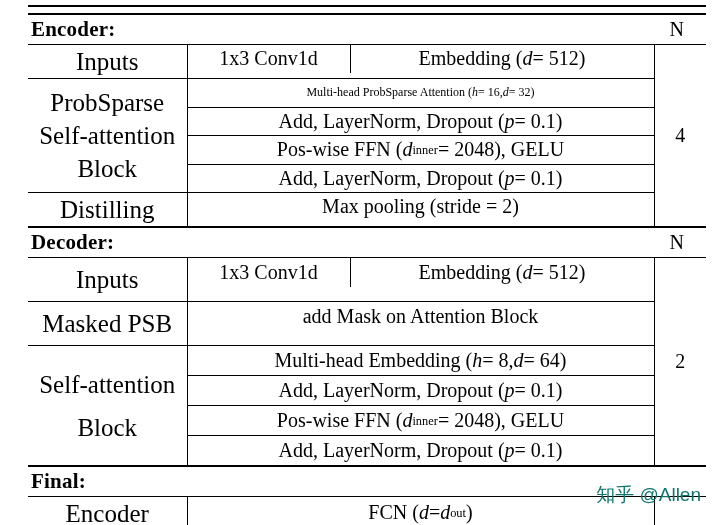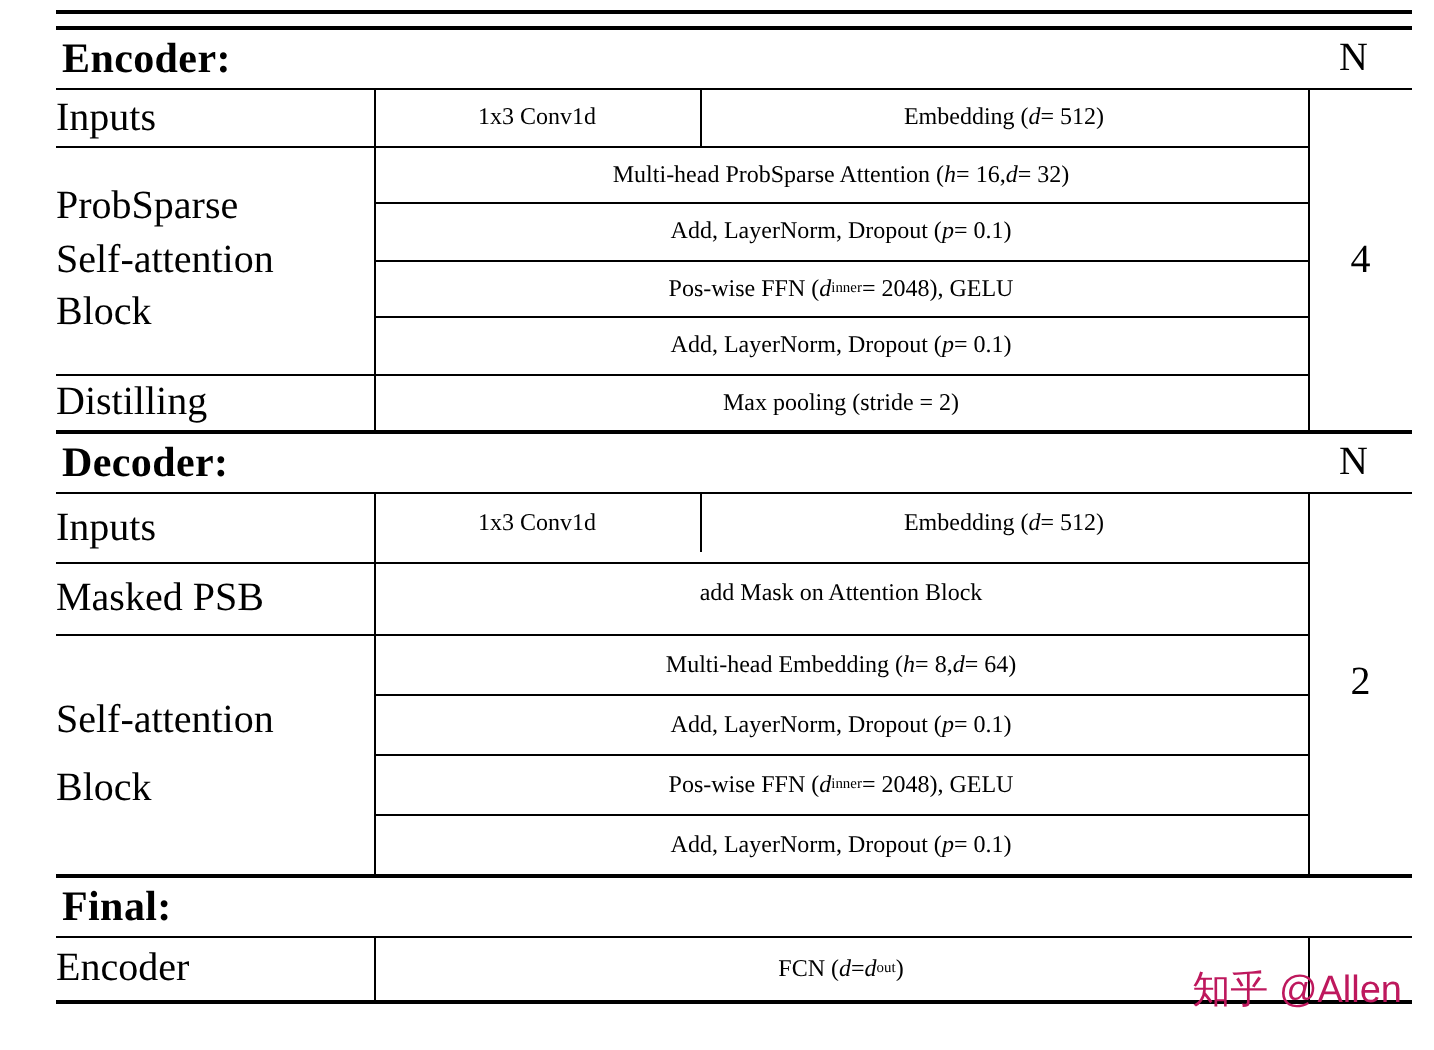--- a/index.html
+++ b/index.html
@@ -44,32 +44,32 @@
   }
   .lc { flex: 1 1 auto; display: flex; flex-direction: column; min-width: 0; }
   .group { display: flex; }
   .group + .group { border-top: 1.5px solid #000; }
   .glabel {
     flex: 0 0 158.5px;
     border-right: 1.5px solid #000;
     display: flex;
     flex-direction: column;
     justify-content: center;
-    align-items: flex-start;
+    align-items: center;
     text-align: center;
-    font-size: 20px;
+    font-size: 25px;
     line-height: 1.32;
   }
   .sec-decoder .glabel { line-height: 1.72; }
   .grows { flex: 1 1 auto; display: flex; flex-direction: column; min-width: 0; }
   .grows .row + .row { border-top: 1.2px solid #000; }
   .row {
     display: flex;
     align-items: stretch;
-    font-size: 12px;
+    font-size: 20px;
   }
   .sec-encoder .row { height: 27.5px; }
   .sec-decoder .row { height: 29px; }
   .sec-final .row { height: 31px; }
   .row.small { font-size: 12px; }
   .cell {
     flex: 1 1 auto;
     display: flex;
     align-items: center;
     justify-content: center;
@@ -287,14 +287,14 @@
                   <span class="sub">out</span>
                   <span>)</span>
                 </div>
               </div>
             </div>
           </div>
         </div>
         <div class="ncell"></div>
       </div>
     </div>
-  <div class="watermark" style="color: #be185d;">知乎 @Allen</div>
+  <div class="watermark" style="color: #0f766e;">知乎 @Allen</div>
 </div>
 
 </body></html>

